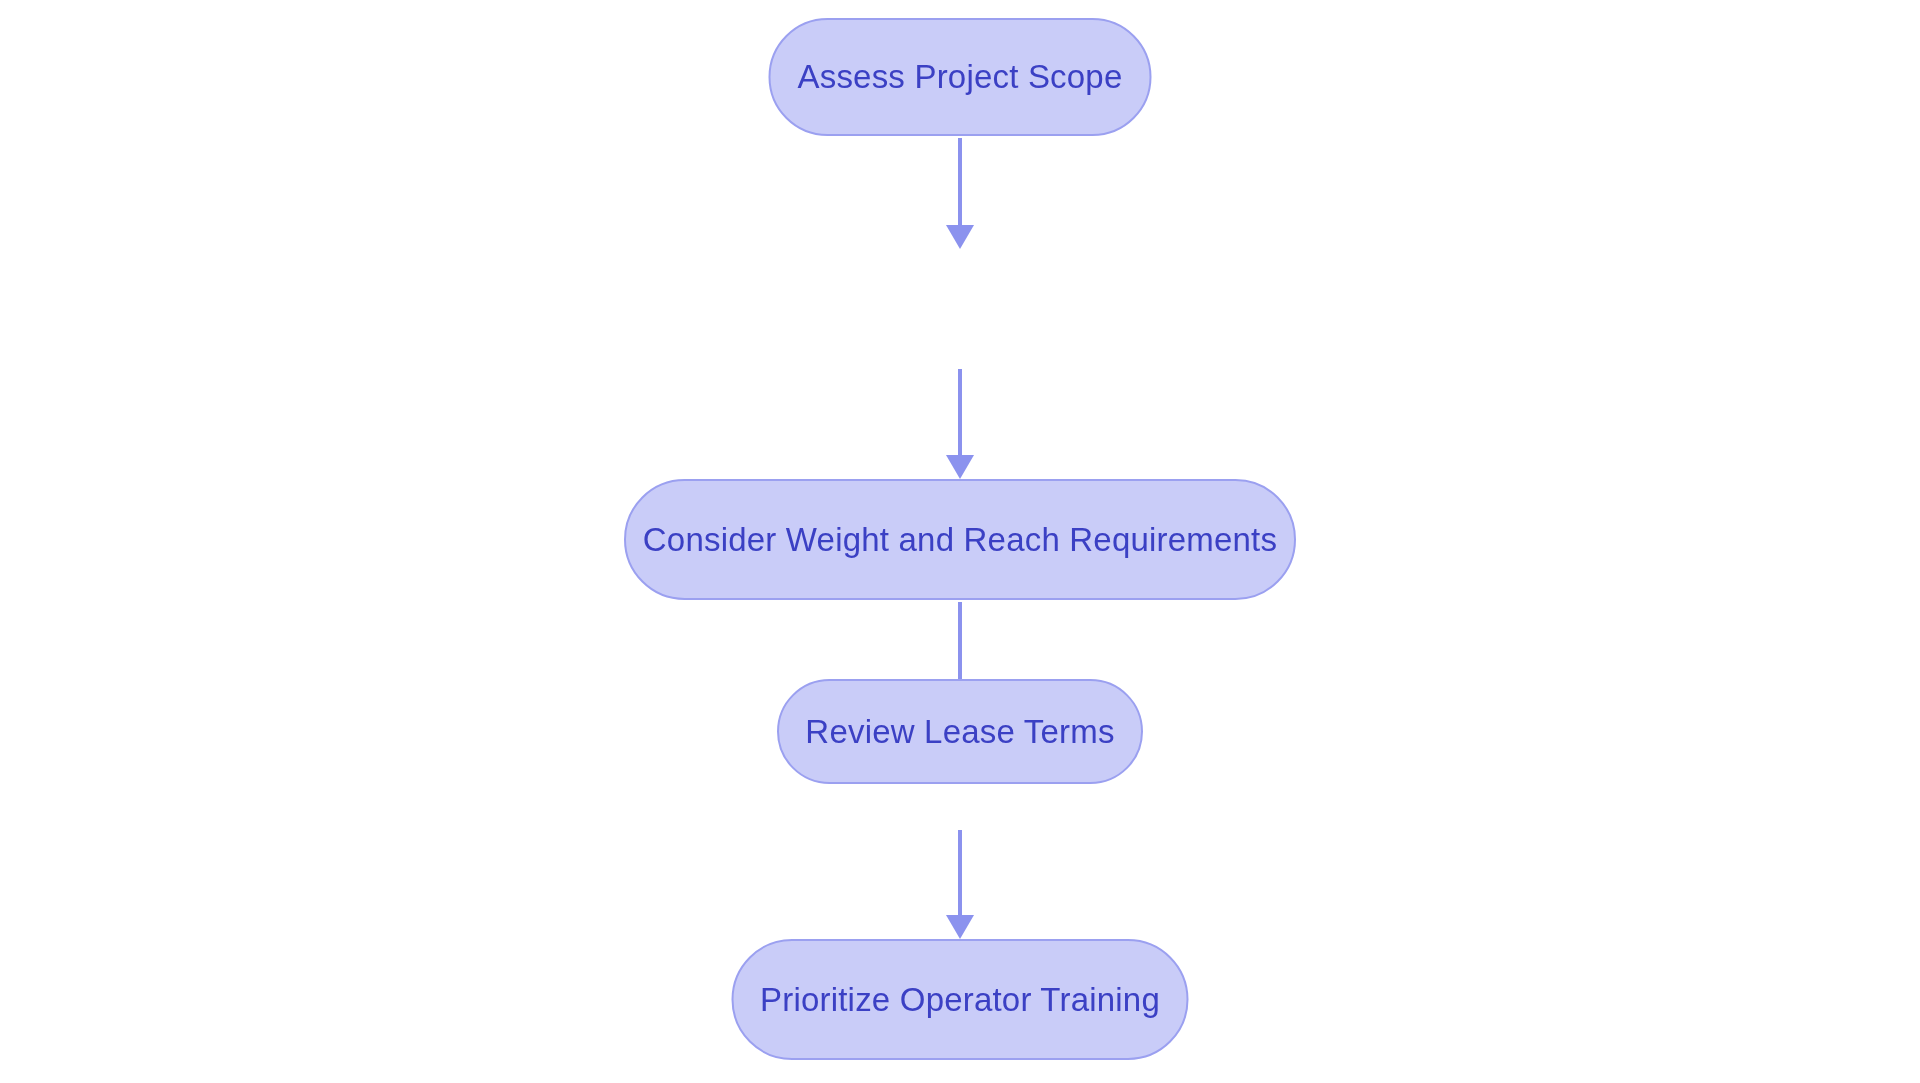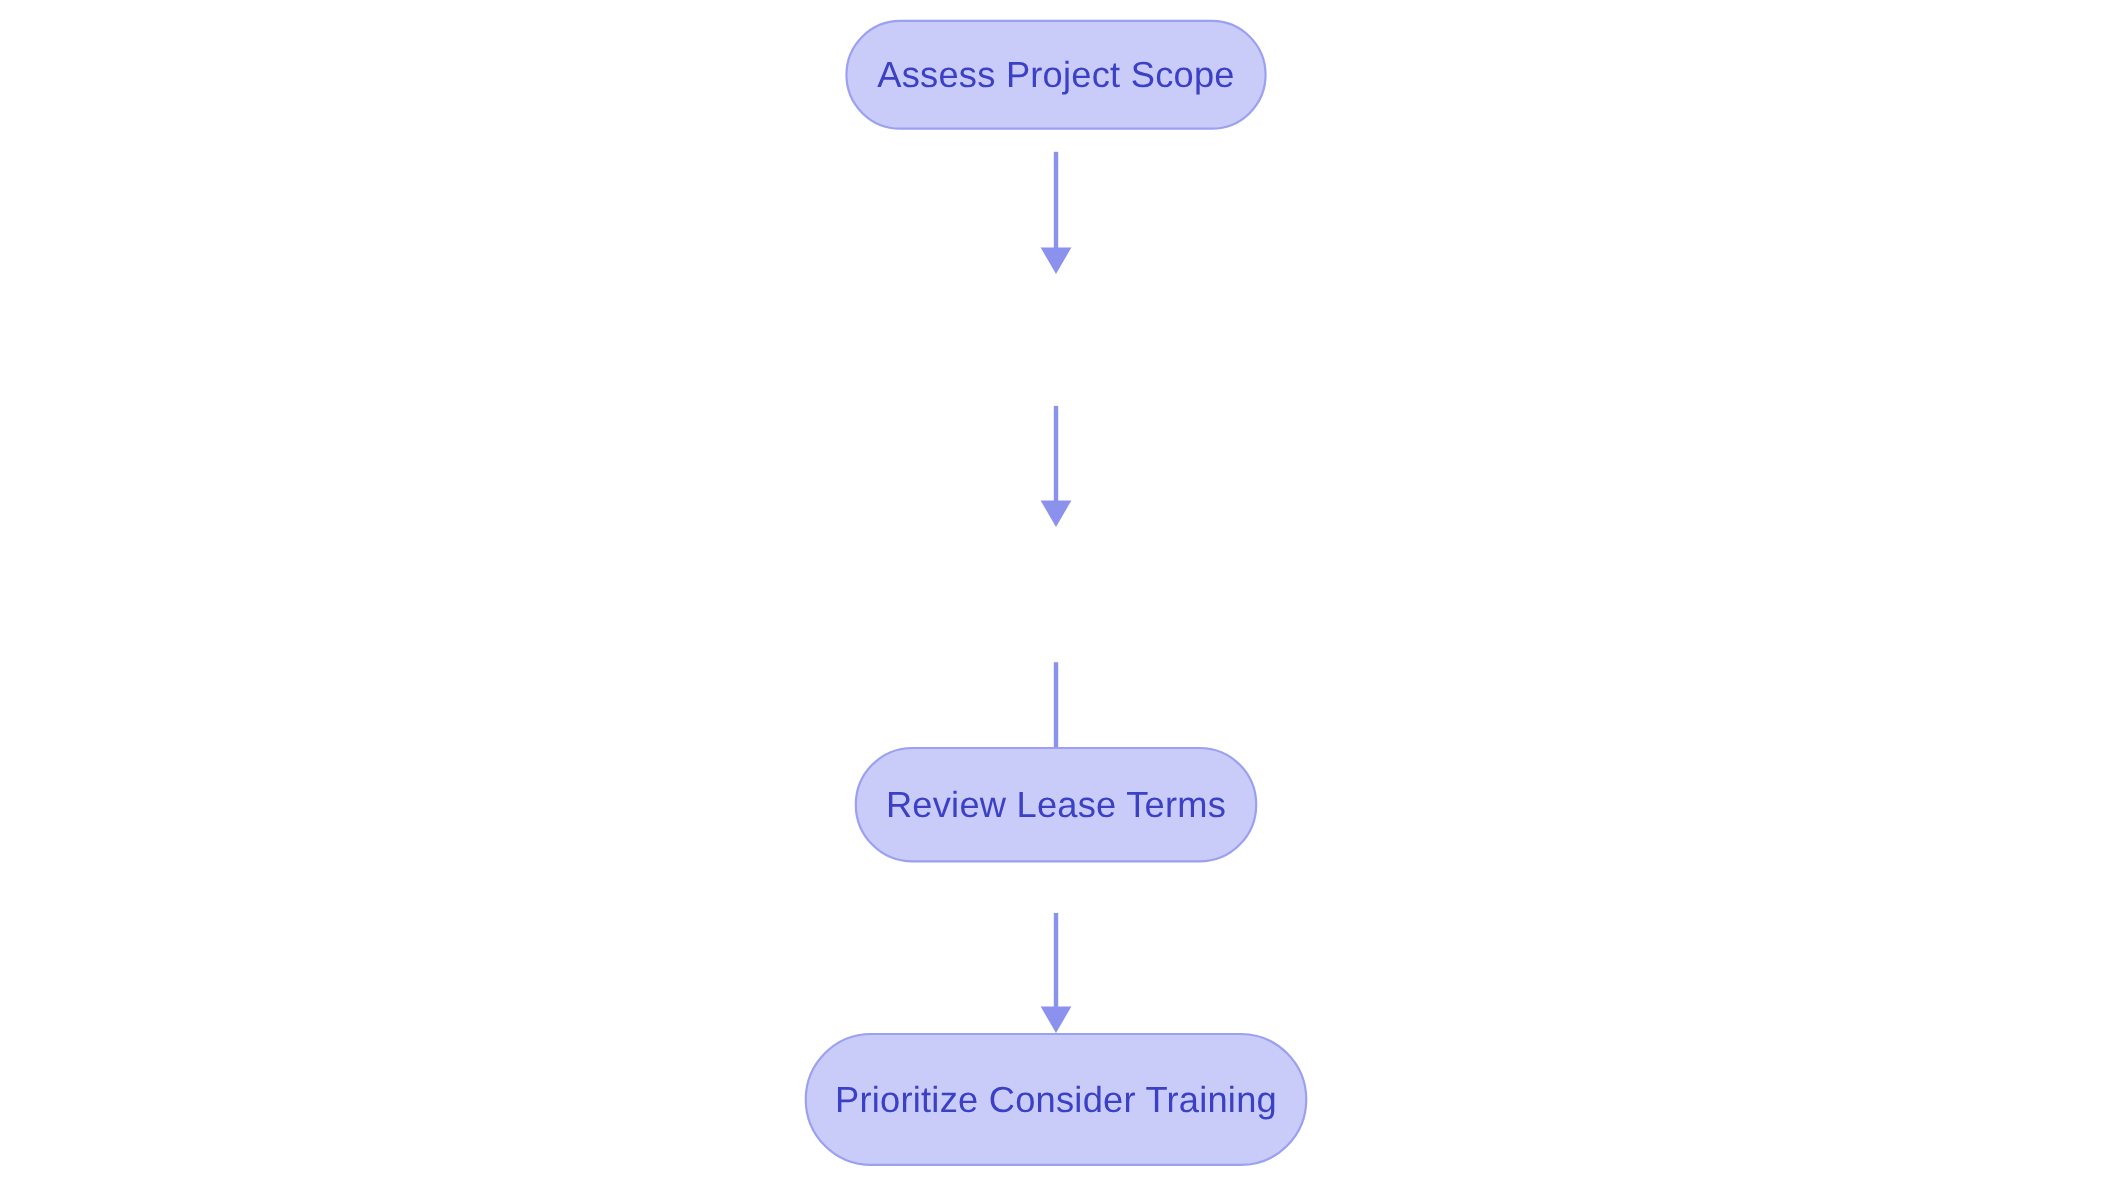--- a/index.html
+++ b/index.html
@@ -29,21 +29,21 @@
     color: var(--text-color);
     font-size: 33px;
     font-weight: 400;
     letter-spacing: 0.2px;
     display: flex;
     align-items: center;
     justify-content: center;
     text-align: center;
     white-space: nowrap;
   }
-  .n1 { top: 18px;  width: 383px; height: 100px; }
+  .n1 { top: 18px;  width: 383px; height: 118px; }
   .n2 { top: 249px; width: 430px; height: 118px; }
   .n3 { top: 479px; width: 672px; height: 121px; }
   .n4 { top: 679px; width: 366px; height: 105px; }
   .n5 { top: 939px; width: 457px; height: 121px; }
 
   .arrow {
     position: absolute;
     left: 50%;
     transform: translateX(-50%);
     display: flex;
@@ -81,32 +81,35 @@
     <div class="line"></div>
     <div class="head"></div>
   </div>
 
 
   <div class="arrow a2">
     <div class="line"></div>
     <div class="head"></div>
   </div>
 
+  <div class="node n3">
+    <span>Consider Weight and Reach Requirements</span>
+  </div>
 
   <div class="arrow a3">
     <div class="line"></div>
     <div class="head"></div>
   </div>
 
   <div class="node n4">
     <span>Review Lease Terms</span>
   </div>
 
   <div class="arrow a4">
     <div class="line"></div>
     <div class="head"></div>
   </div>
 
   <div class="node n5">
-    <span>Prioritize Consider Training</span>
+    <span>Prioritize Operator Training</span>
   </div>
 
 </div>
 
 </body></html>

